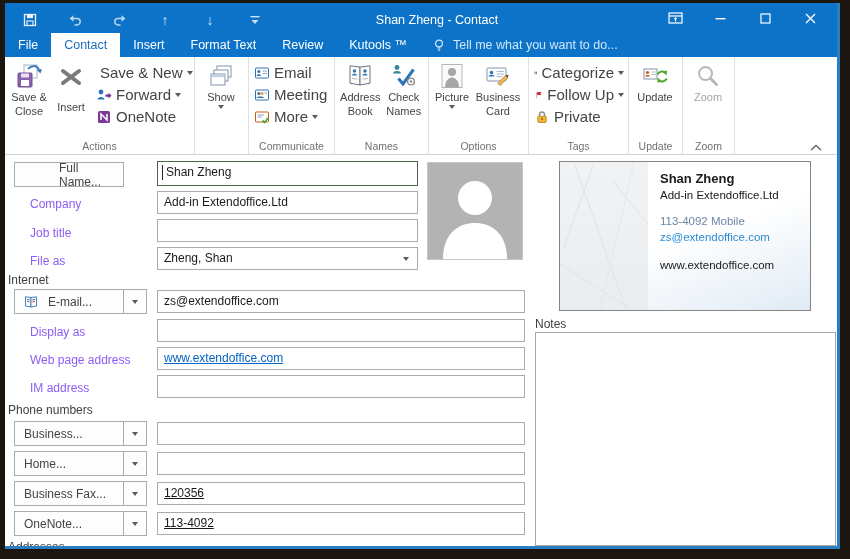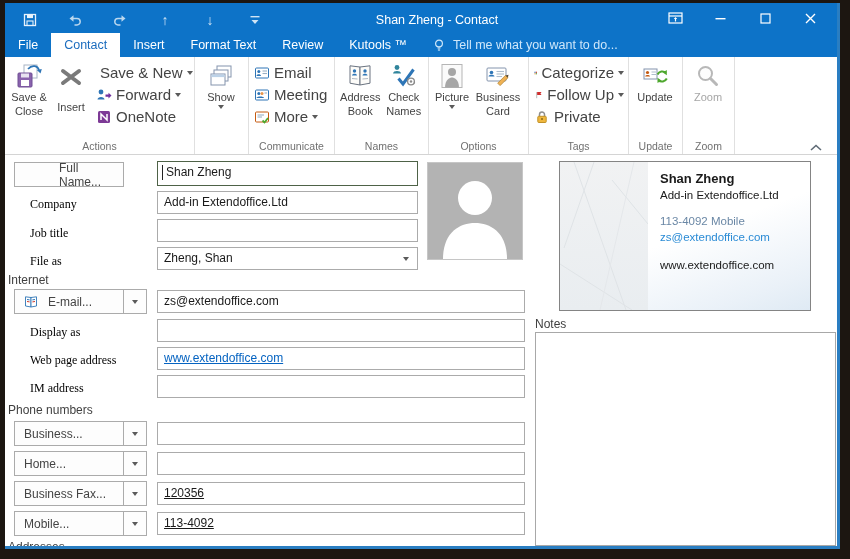--- a/index.html
+++ b/index.html
@@ -26,21 +26,21 @@
   .bigbtn { width:42px; display:flex; flex-direction:column; align-items:center; padding-top:3px; gap:2px; }
   .bigbtn .blbl { font-size:11px; color:#444; text-align:center; line-height:12px; white-space:nowrap; }
   .stack { display:flex; flex-direction:column; justify-content:flex-start; gap:5px; padding-top:4px; }
   .smbtn { display:flex; align-items:center; gap:4px; height:17px; font-size:15px; color:#444; white-space:nowrap; }
   .car { width:0; height:0; border-left:3.5px solid transparent; border-right:3.5px solid transparent; border-top:4px solid #5a5a5a; display:inline-block; }
   .disabled .blbl { color:#a6a6a6; }
   .chevron-up { position:absolute; right:14px; top:136px; width:14px; height:10px; }
   
   .form { position:absolute; left:0; top:152px; width:832px; height:391px; background:#fff; font-size:12px; color:#444; }
   .sechdr { position:absolute; left:3px; color:#3f3f3f; }
-  .flabel { position:absolute; left:25px; color:#000000;font-family:Liberation Serif, serif; }
+  .flabel { position:absolute; left:25px; color:#8b5cf6; }
   .fbtn { position:absolute; height:25px; background:#fdfdfd; border:1px solid #ababab; display:flex; align-items:center; justify-content:center; color:#444; font-size:12px; }
   .fbtn.left { justify-content:flex-start; padding-left:9px; }
   .arrowbtn { position:absolute; width:23px; height:25px; background:#fdfdfd; border:1px solid #ababab; border-left:none; display:flex; align-items:center; justify-content:center; }
   .inp { position:absolute; height:23px; background:#fff; border:1px solid #ababab; padding:3px 6px; color:#1a1a1a; font-size:12px; white-space:nowrap; overflow:hidden; }
   .lnk { color:#0563c1; text-decoration:underline; }
   .und { text-decoration:underline; }
   .select .car { position:absolute; right:8px; top:9px; }
   .photo { position:absolute; left:422px; top:7px; width:96px; height:98px; border:1px solid #c6c6c6; background:#fff; padding:0; }
   .card { position:absolute; left:554px; top:6px; width:252px; height:150px; border:1px solid #848484;
           background:linear-gradient(160deg,#ffffff 50%,#eaf1f8 85%,#dfeaf4 100%); overflow:hidden; }
@@ -456,21 +456,21 @@
 
     <div class="fbtn left" style="left:9px; top:326px; width:110px;">
         <span>Business Fax...</span>
       </div>
     <div class="arrowbtn" style="left:119px; top:326px;">
         <span class="car"></span>
       </div>
     <div class="inp" style="left:152px; top:327px; width:368px;"><span class="und">120356</span></div>
 
     <div class="fbtn left" style="left:9px; top:356px; width:110px;">
-        <span>Mobile...</span>
+        <span>OneNote...</span>
       </div>
     <div class="arrowbtn" style="left:119px; top:356px;">
         <span class="car"></span>
       </div>
     <div class="inp" style="left:152px; top:357px; width:368px;"><span class="und">113-4092</span></div>
 
     <div class="sechdr" style="top:385px;">Addresses</div>
   </div>
 </div>
 

